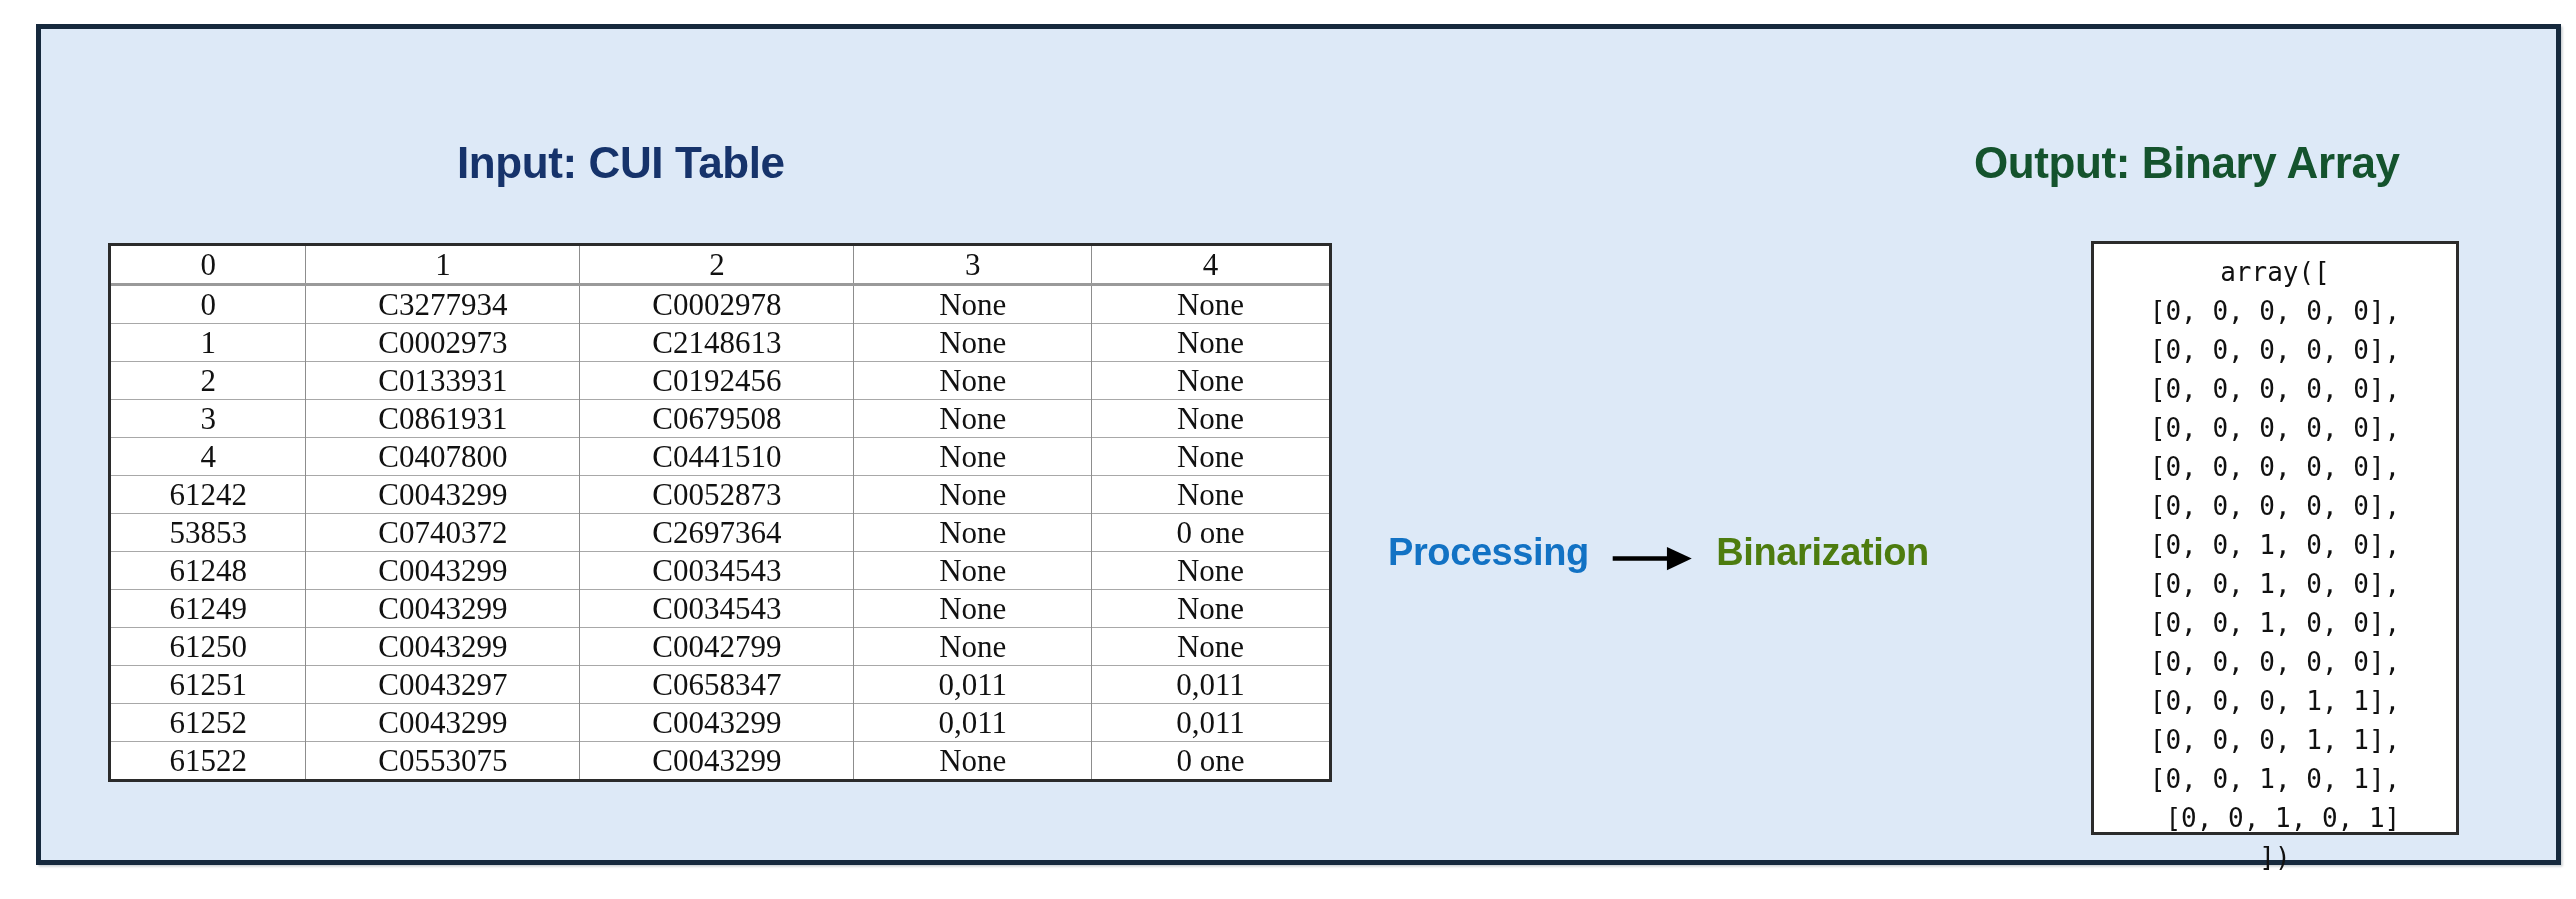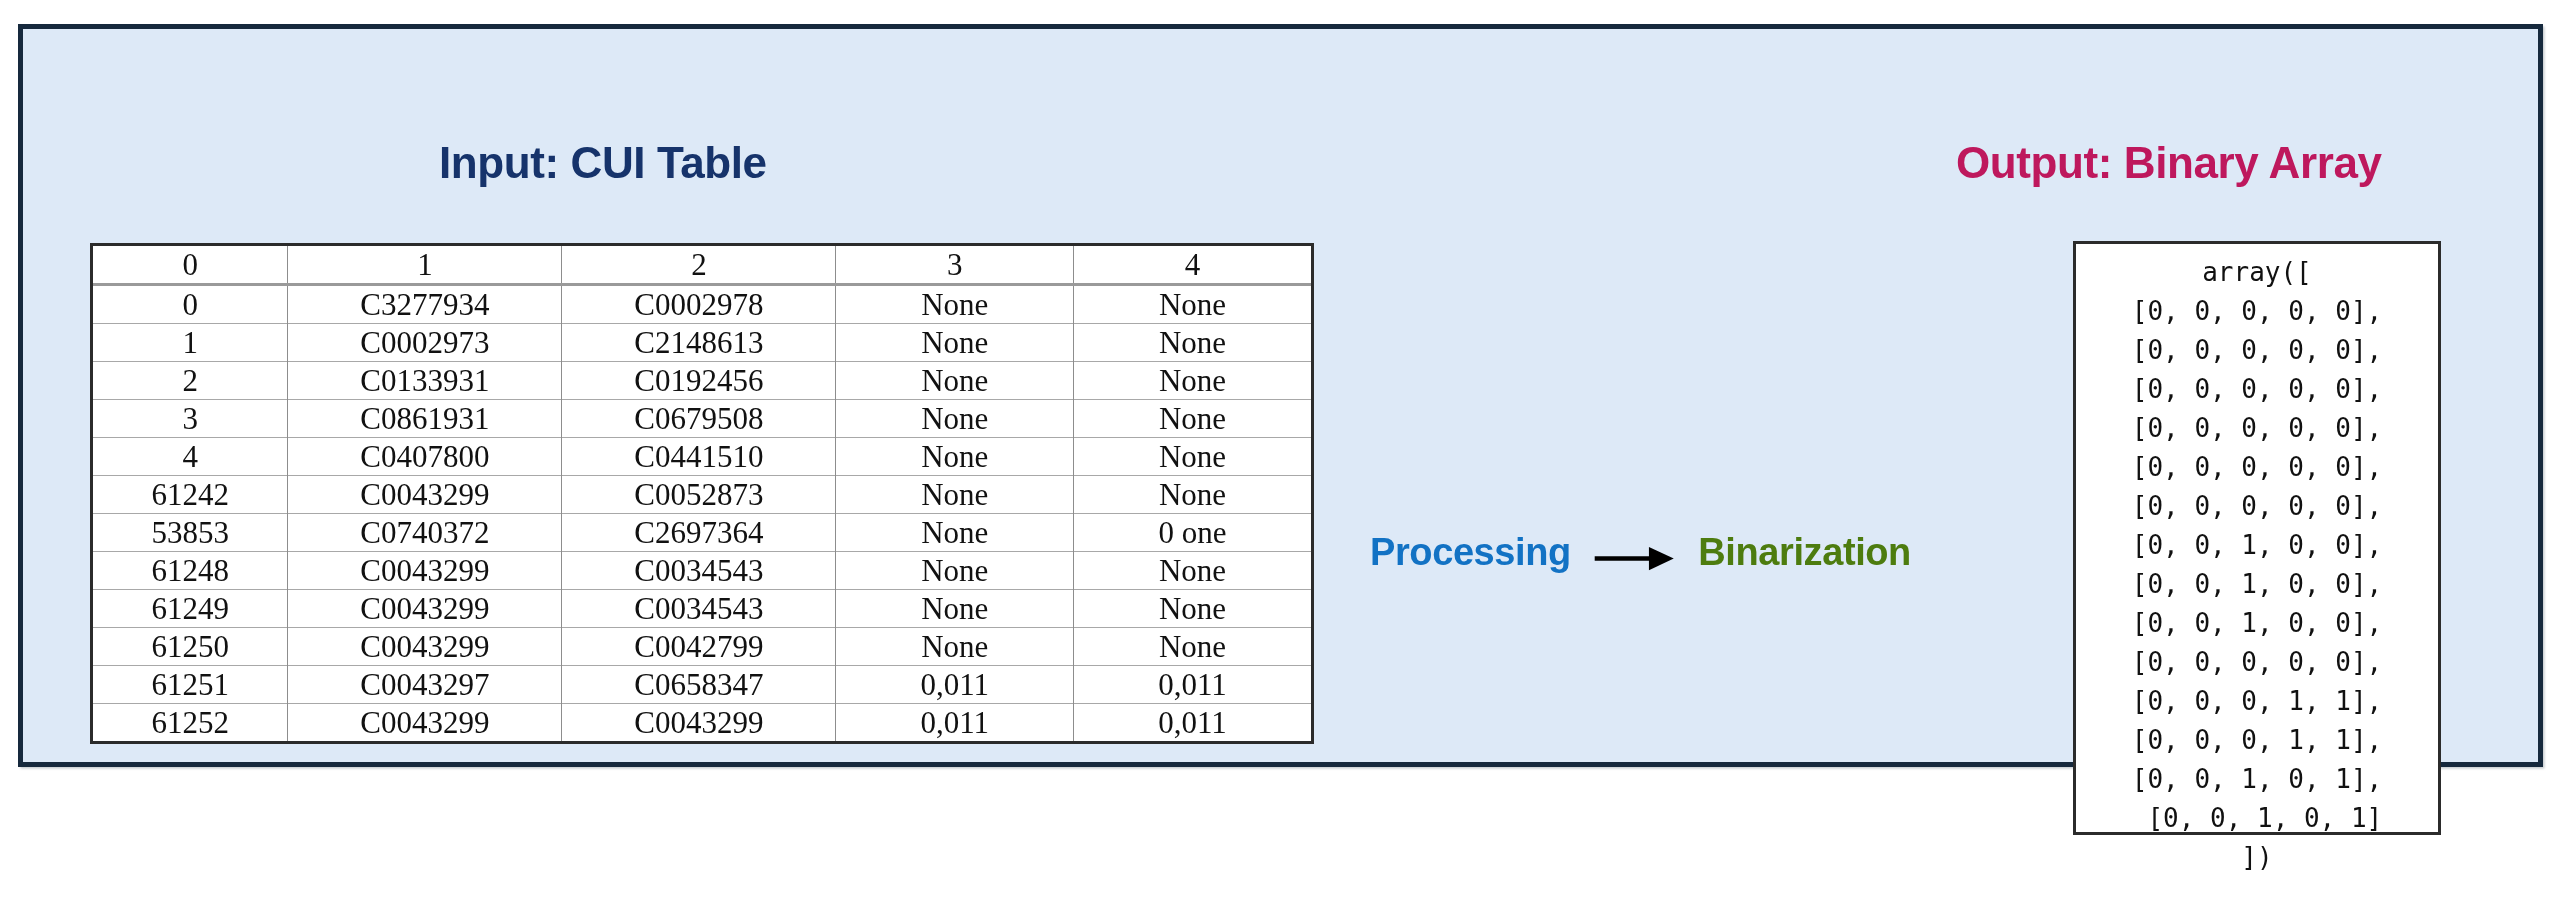--- a/index.html
+++ b/index.html
@@ -10,24 +10,24 @@
   body {
     width: 2576px;
     height: 899px;
     font-family: "Liberation Sans", sans-serif;
     overflow: hidden;
   }
 
   
   #figure-panel {
     position: absolute;
-    left: 18px;
+    left: 36px;
     top: 24px;
     width: 2525px;
-    height: 743px;
+    height: 841px;
     background: #dde9f7;
     border: 5.4px solid #16293d;
     box-sizing: border-box;
     box-shadow: 2.3px 2.3px 2.3px rgba(120,130,140,0.45);
   }
 
   
   .panel-title {
     position: absolute;
     font-weight: bold;
@@ -37,21 +37,21 @@
   #input-title {
     left: 416px;
     top: 109px;
     font-size: 44px;
     color: #16336b;
   }
   #output-title {
     left: 1933px;
     top: 109px;
     font-size: 44px;
-    color: #be185d;
+    color: #14532d;
     text-align: center;
   }
 
   
   #cui-table-wrap {
     position: absolute;
     left: 67px;
     top: 214px;
     width: 1224px;
     border: 3.9px solid #2b2b2b;
@@ -247,20 +247,27 @@
             <td>0,011</td>
             <td>0,011</td>
           </tr>
           <tr>
             <td>61252</td>
             <td>C0043299</td>
             <td>C0043299</td>
             <td>0,011</td>
             <td>0,011</td>
           </tr>
+          <tr>
+            <td>61522</td>
+            <td>C0553075</td>
+            <td>C0043299</td>
+            <td>None</td>
+            <td>0 one</td>
+          </tr>
         </tbody>
     </table>
   </div>
 
   <div id="process-group">
     <span id="processing-label">Processing</span>
     <svg id="flow-arrow" viewBox="0 0 108 40">
       <line x1="2" y1="20" x2="78" y2="20" stroke="#000000" stroke-width="6"></line>
       <polygon points="72,5 104,20 72,35" fill="#000000"></polygon>
     </svg>

